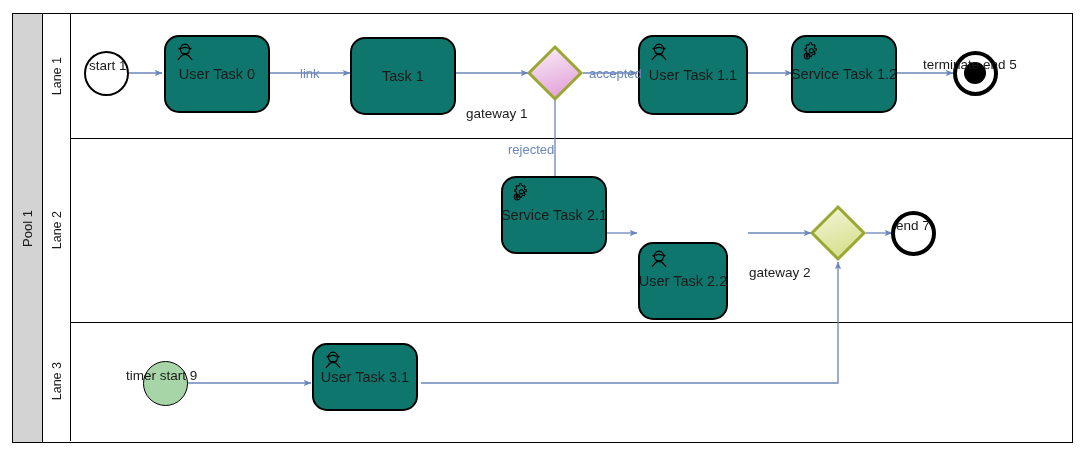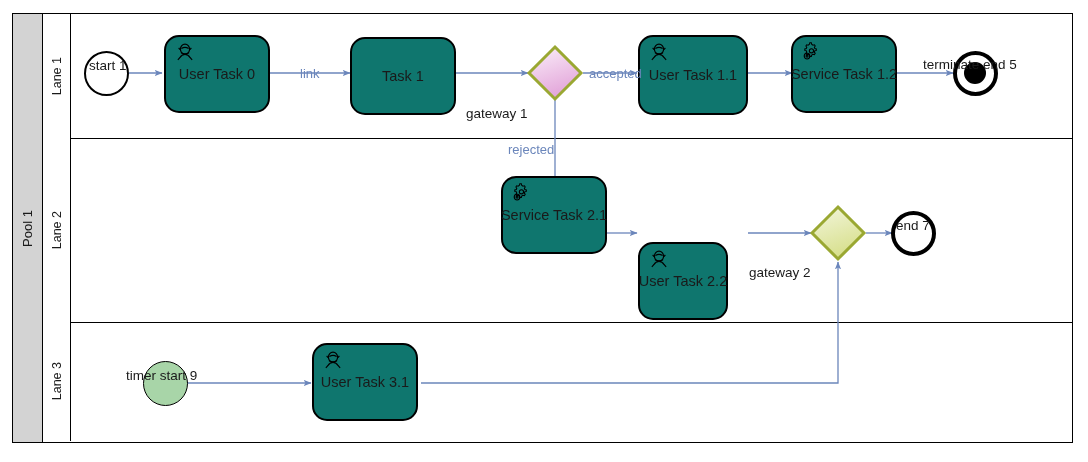--- a/index.html
+++ b/index.html
@@ -226,21 +226,21 @@
     </svg>
   </div>
   <div class="lbl" style="left:749px;top:265px;">gateway 2</div>
 
   <div class="node event end" style="left:891px;top:211px;width:45px;height:45px;"></div>
   <div class="lbl" style="left:896px;top:218px;">end 7</div>
 
   <div class="node event start-timer" style="left:143px;top:361px;width:45px;height:45px;"></div>
   <div class="lbl" style="left:126px;top:368px;">timer start 9</div>
 
-  <div class="node task" style="left:312px;top:343px;width:106px;height:78px;">
+  <div class="node task" style="left:312px;top:343px;width:106px;height:68px;">
     <span class="ticon">
       <svg viewBox="0 0 24 24" width="22" height="22" fill="none" stroke="#000" stroke-width="1.3">
         <ellipse cx="12" cy="8" rx="5" ry="5.6"></ellipse>
         <path d="M8.1,7.2 Q12,4.4 15.9,7.2"></path>
         <path d="M7.6,11.4 Q12,14.6 16.4,11.4"></path>
         <path d="M6.6,8.4 L5.1,6.4 M17.4,8.4 L18.9,6.4"></path>
         <path d="M6.3,17.2 Q8.6,13.6 12,13.6 Q15.4,13.6 17.7,17.2"></path>
         <path d="M4.2,19.4 L6.6,16.8 M19.8,19.4 L17.4,16.8"></path>
       </svg>
     </span>

